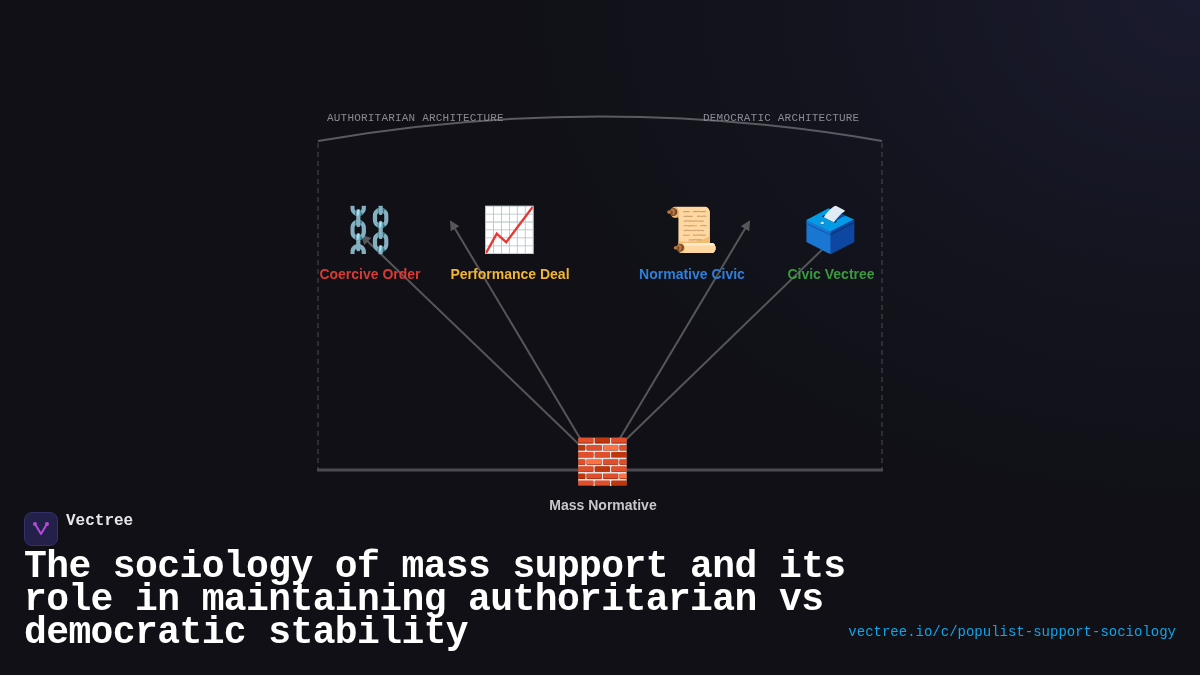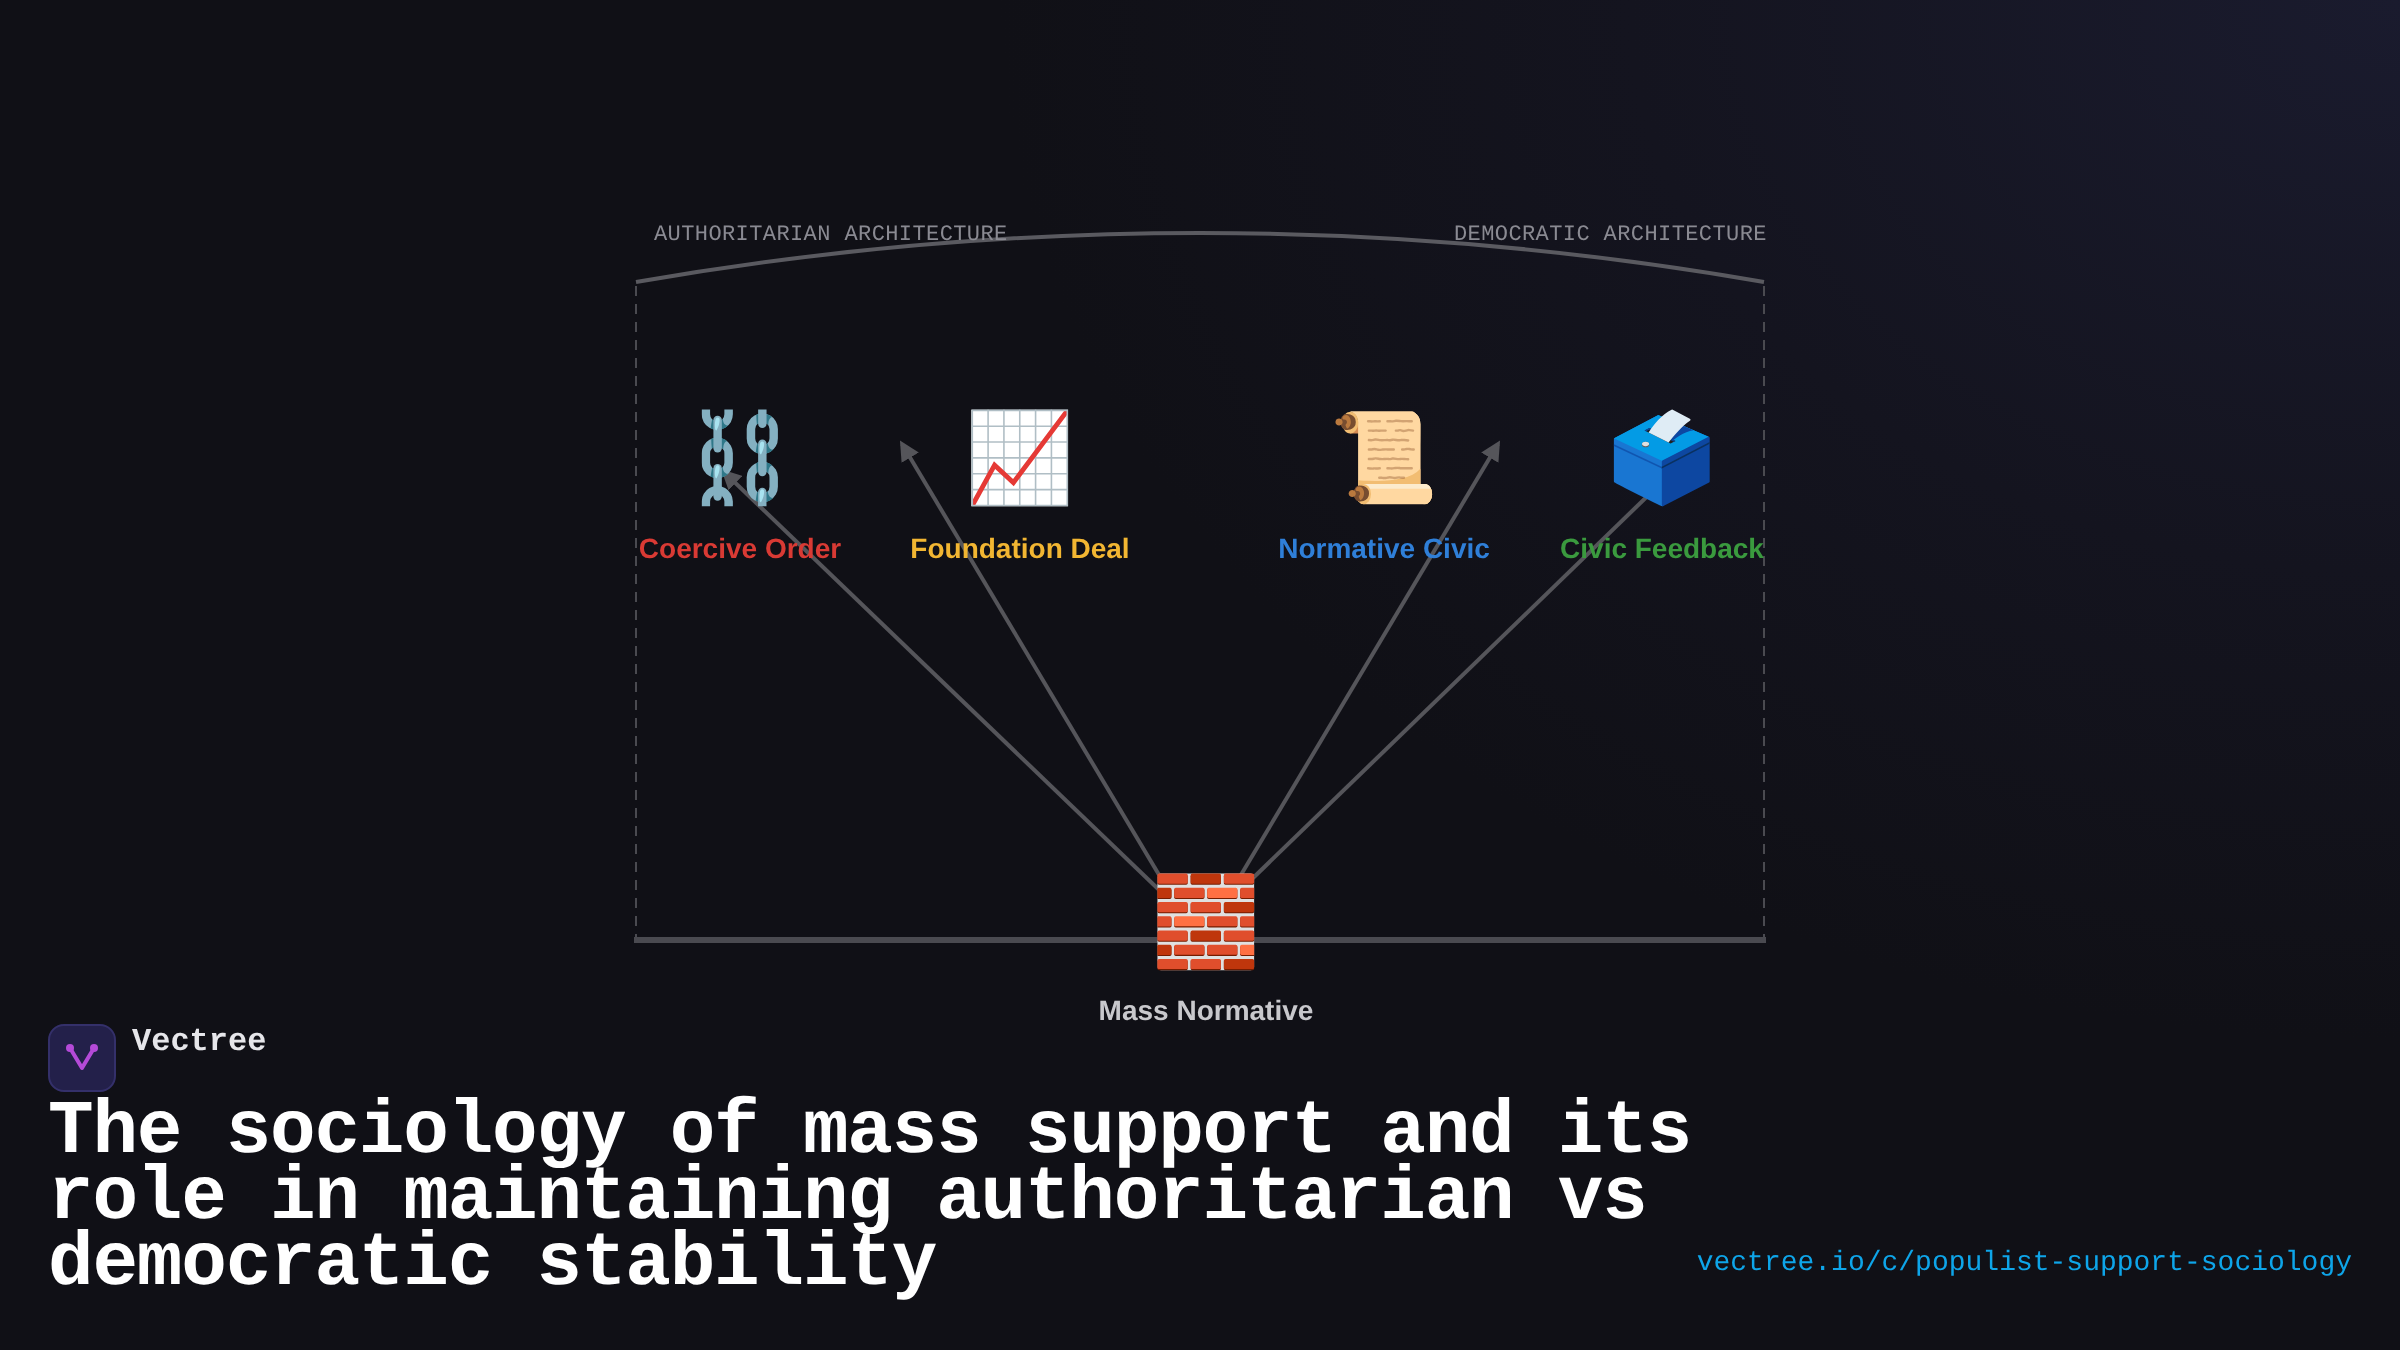--- a/index.html
+++ b/index.html
@@ -52,37 +52,37 @@
 
     <line x1="317" y1="470" x2="883" y2="470" stroke="#4a4a50" stroke-width="3"></line>
 
     <line x1="590" y1="455" x2="362" y2="236" stroke="#55555a" stroke-width="2" marker-end="url(#ah)"></line>
     <line x1="590" y1="455" x2="451" y2="222" stroke="#55555a" stroke-width="2" marker-end="url(#ah)"></line>
     <line x1="610" y1="455" x2="749" y2="222" stroke="#55555a" stroke-width="2" marker-end="url(#ah)"></line>
     <line x1="610" y1="455" x2="830" y2="242" stroke="#55555a" stroke-width="2" marker-end="url(#ah)"></line>
   </svg>
 
   <div class="arch-label" style="left:327px;">AUTHORITARIAN ARCHITECTURE</div>
-  <div class="arch-label" style="left:703px;margin-left:24px;">DEMOCRATIC ARCHITECTURE</div>
+  <div class="arch-label" style="left:703px;">DEMOCRATIC ARCHITECTURE</div>
 
   <div class="node" style="left:370px; top:204px;">
     <span class="emoji">⛓️</span>
     <span class="label" style="color:#d93a34;">Coercive Order</span>
   </div>
   <div class="node" style="left:510px; top:204px;">
     <span class="emoji">📈</span>
-    <span class="label" style="color:#f2b632;">Foundation Deal</span>
+    <span class="label" style="color:#f2b632;">Performance Deal</span>
   </div>
   <div class="node" style="left:692px; top:204px;">
     <span class="emoji">📜</span>
     <span class="label" style="color:#2f7fd8;">Normative Civic</span>
   </div>
   <div class="node" style="left:831px; top:204px;">
     <span class="emoji">🗳️</span>
-    <span class="label" style="color:#3a9a3e;">Civic Feedback</span>
+    <span class="label" style="color:#3a9a3e;">Civic Vectree</span>
   </div>
 
   <div class="node" style="left:603px; top:436px;">
     <span class="emoji">🧱</span>
     <span class="label" style="color:#c8c8cc; margin-top:9px;">Mass Normative</span>
   </div>
 </div>
 
 <div class="brand">
   <div class="logo">

